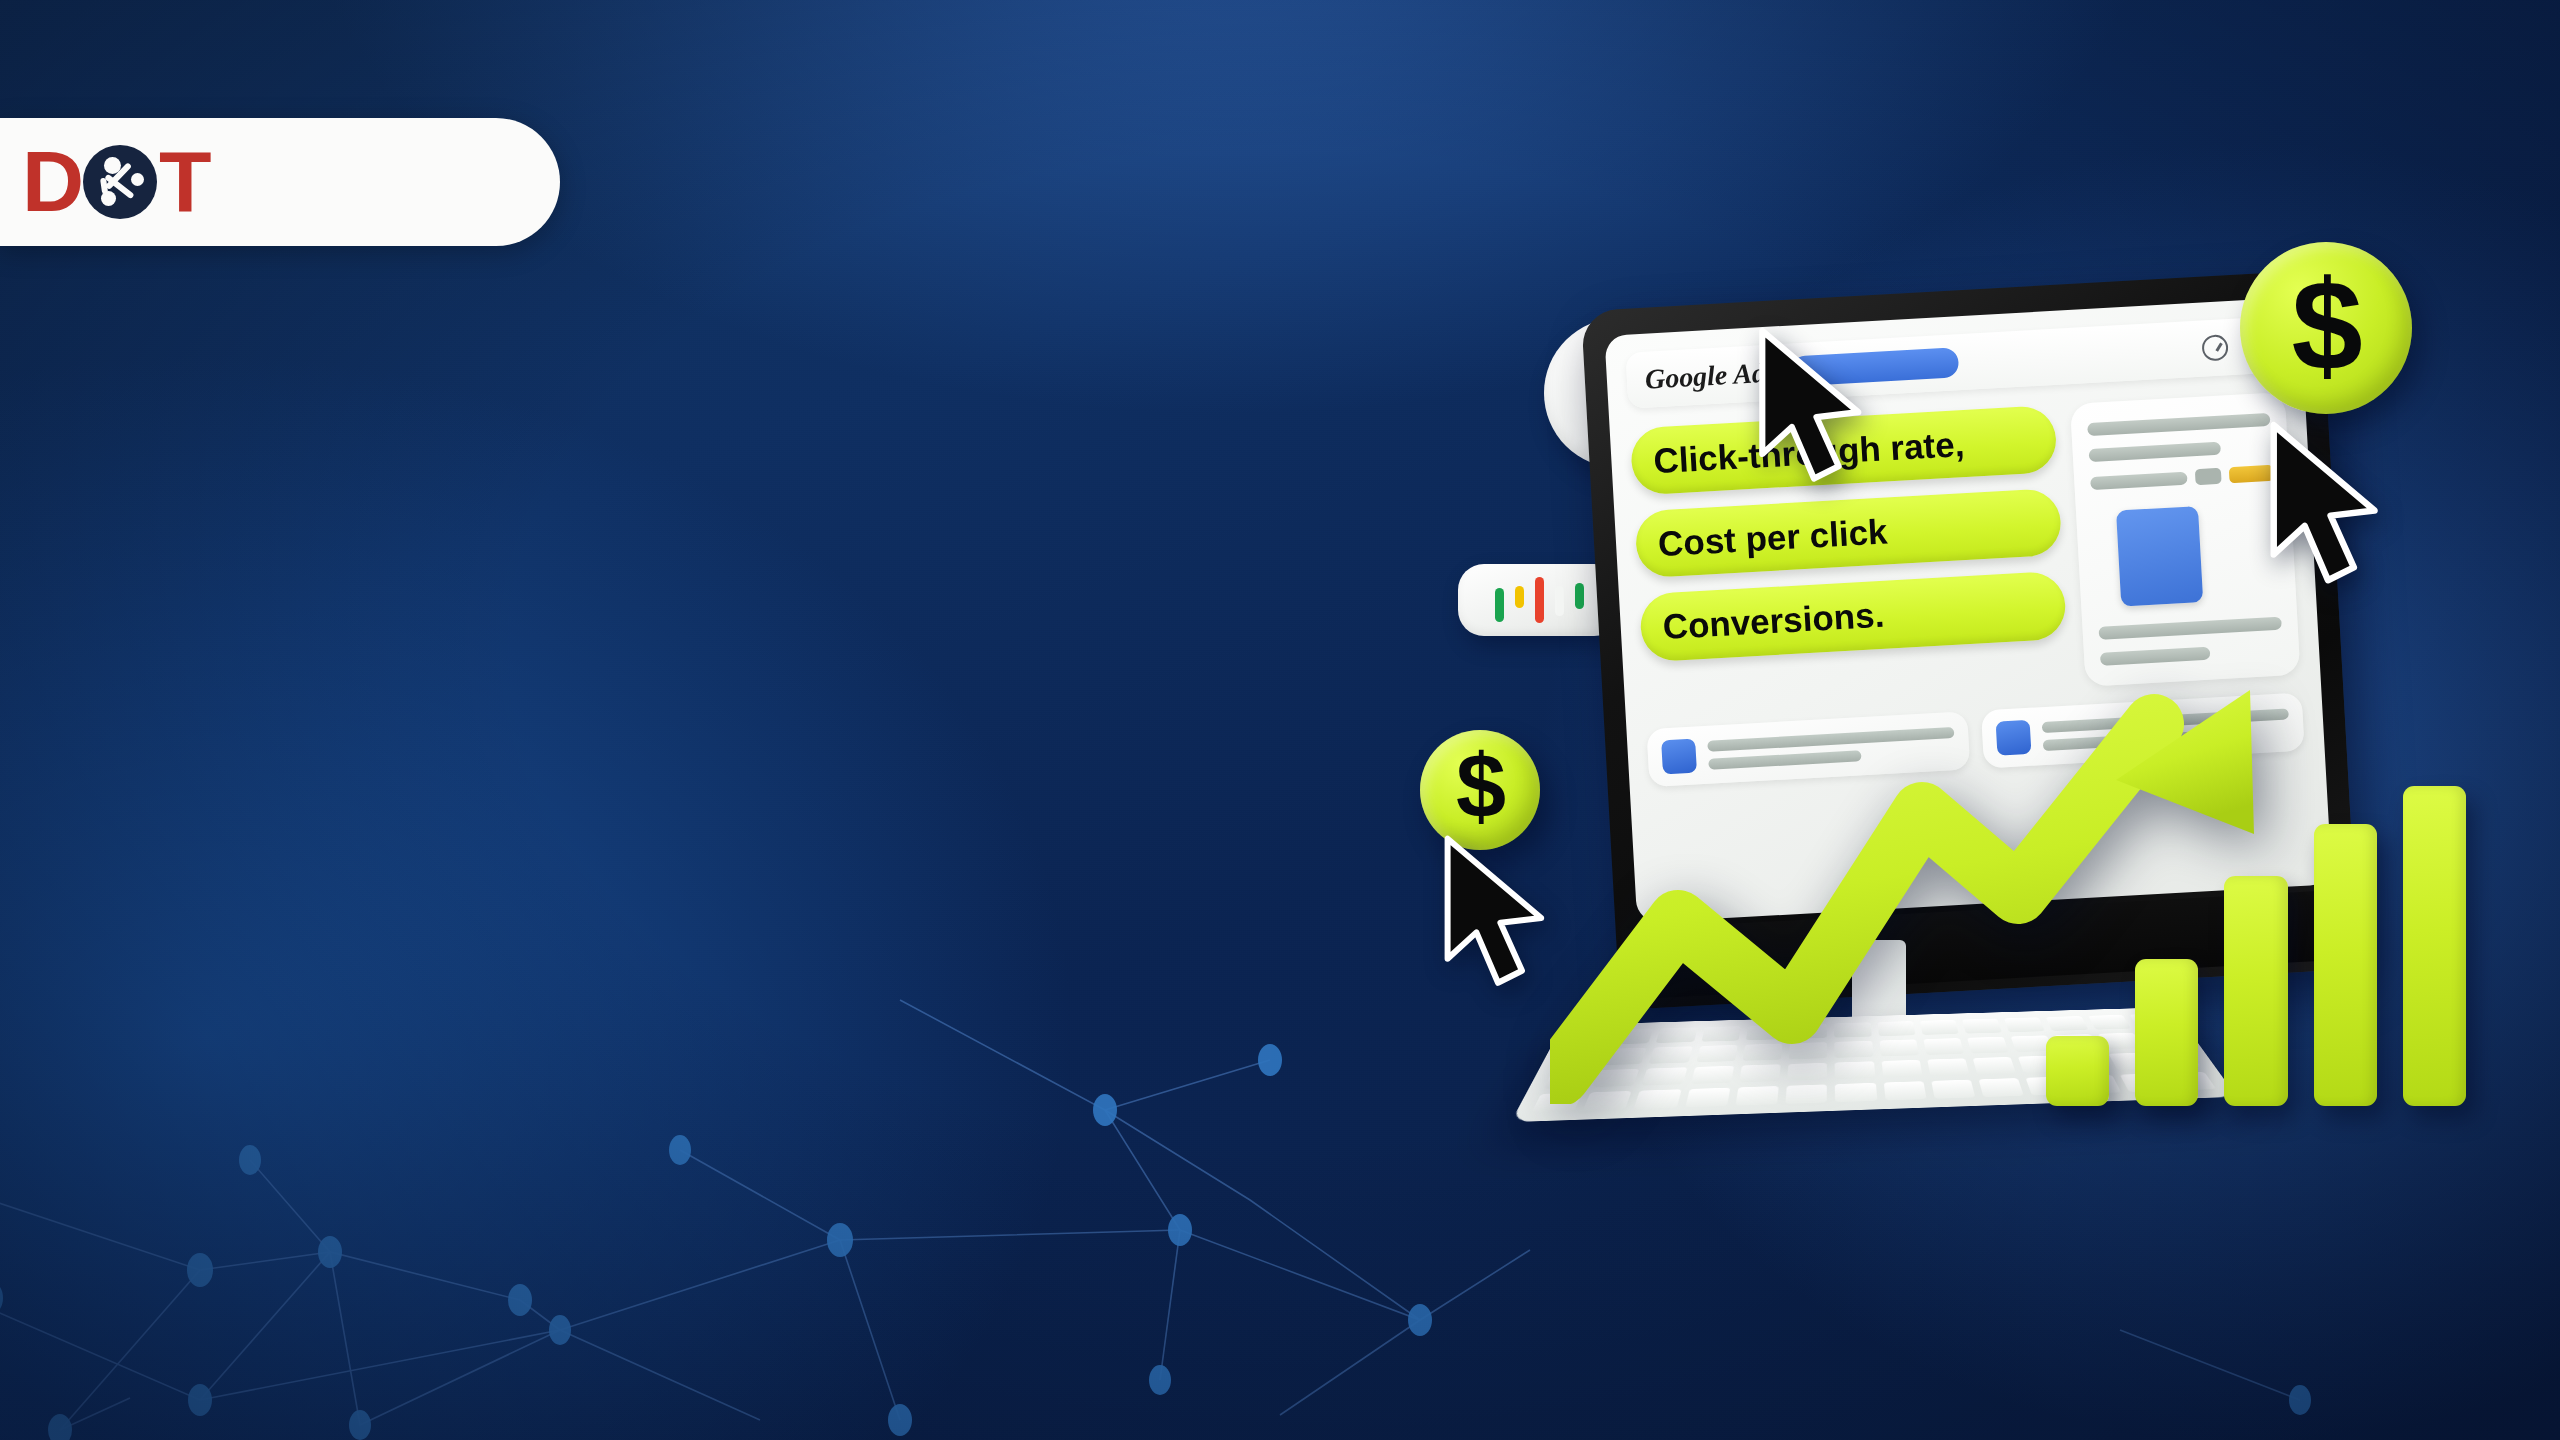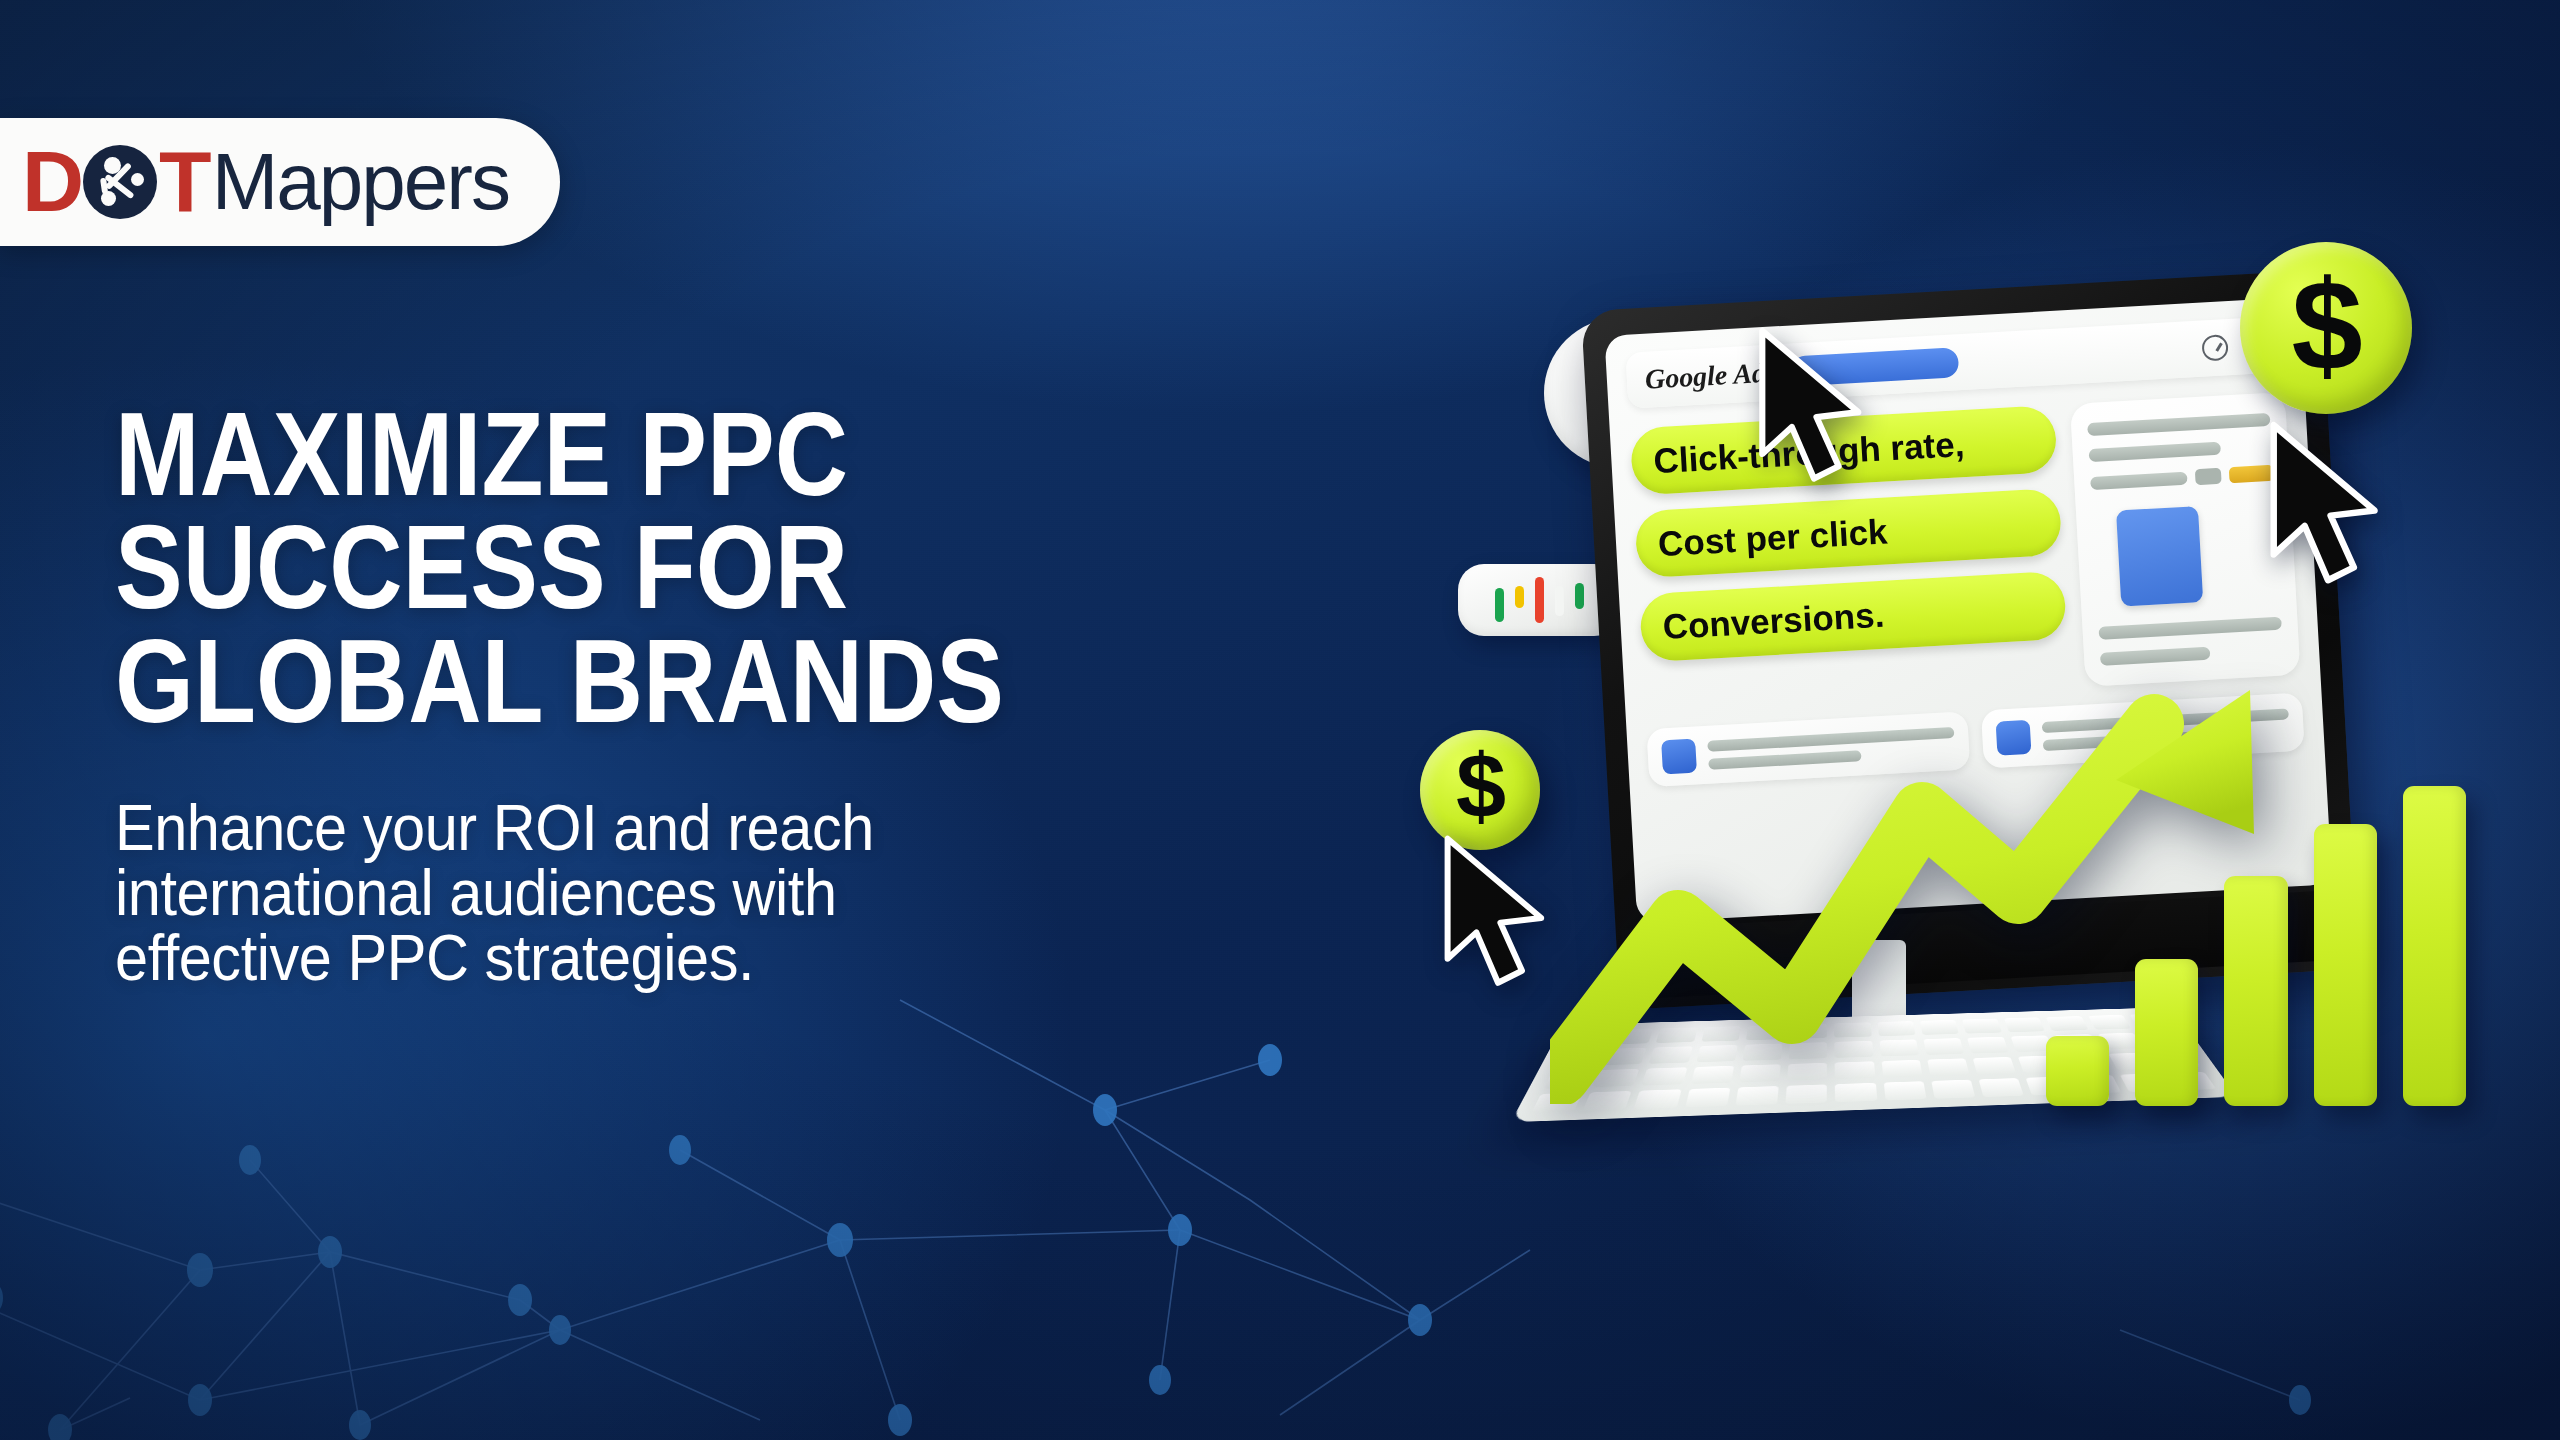--- a/index.html
+++ b/index.html
@@ -290,36 +290,23 @@
       <span class="logo-d">D</span>
       <span class="logo-globe">
         <i class="bar b1"></i>
           <i class="bar b2"></i>
           <i class="bar b3"></i>
         <i class="p1"></i>
           <i class="p2"></i>
           <i class="p3"></i>
       </span>
       <span class="logo-t">T</span>
-      <span class="logo-mappers">Mappers</span>
     </div>
   </div>
 
-  <div class="copy">
-    <h1 class="headline">
-      <span class="hl-line">MAXIMIZE PPC</span>
-      <span class="hl-line">SUCCESS FOR</span>
-      <span class="hl-line">GLOBAL BRANDS</span>
-    </h1>
-    <p class="subhead">
-      <span class="sh-line">Enhance your ROI and reach</span>
-      <span class="sh-line">international audiences with</span>
-      <span class="sh-line">effective PPC strategies.</span>
-    </p>
-  </div>
 
   <div class="illus">
 
     <div class="chip">
       <i style="height:34px;background:#1aa44f;margin-top:10px;"></i>
       <i style="height:22px;background:#f2c300;margin-top:-6px;"></i>
       <i style="height:46px;background:#e8422c;"></i>
       <i style="height:30px;background:#f4f6f4;margin-top:2px;"></i>
       <i style="height:26px;background:#1aa44f;margin-top:-8px;"></i>
     </div>

